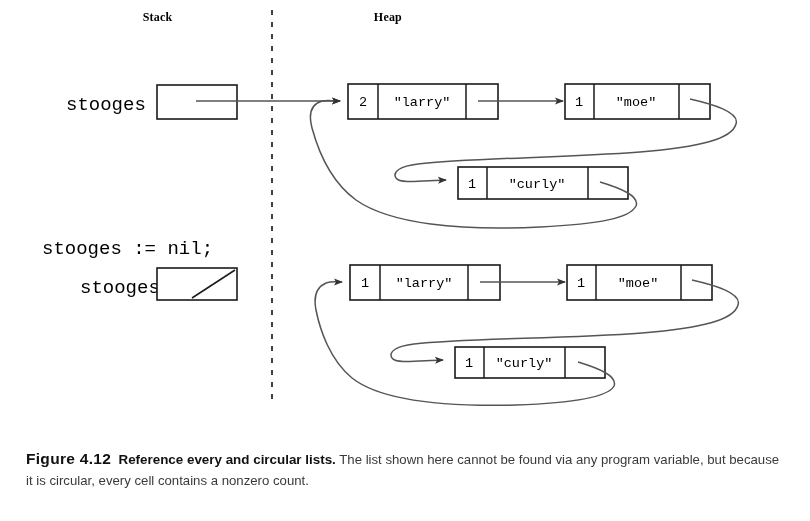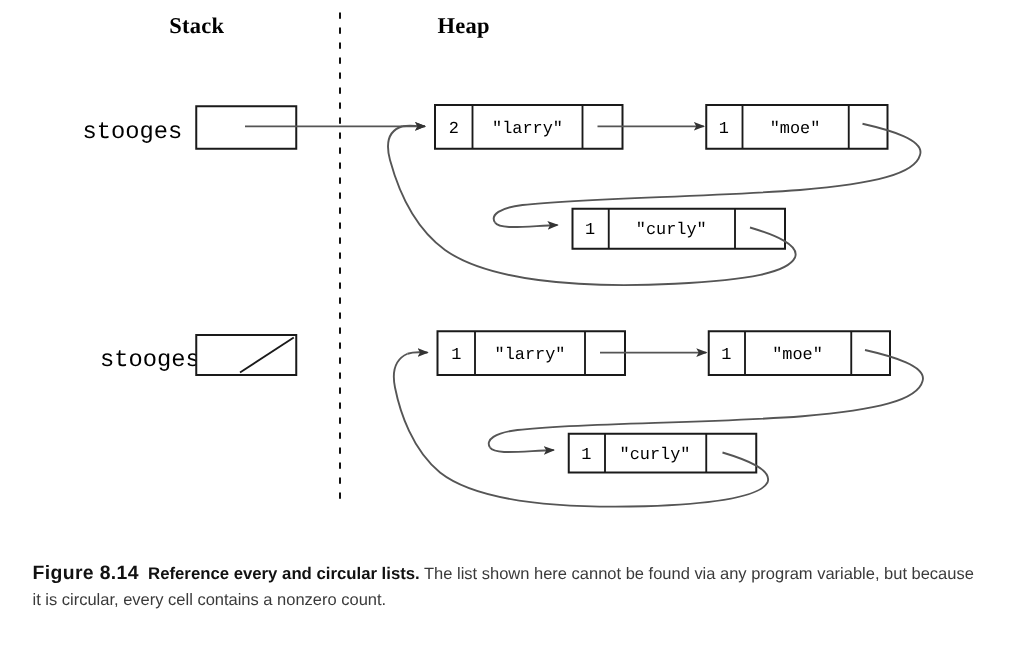--- a/index.html
+++ b/index.html
@@ -24,21 +24,21 @@
   .diagram-svg {
     position: absolute;
     left: 0; top: 0;
     width: 810px;
     height: 430px;
   }
   .hdr {
     position: absolute;
     font-family: "Liberation Serif", serif;
     font-weight: bold;
-    font-size: 18px;
+    font-size: 12px;
     letter-spacing: 0.2px;
     white-space: nowrap;
   }
   .mono {
     font-family: "Liberation Mono", monospace;
     font-size: 19px;
     letter-spacing: 0px;
     white-space: nowrap;
     position: absolute;
   }
@@ -101,24 +101,25 @@
   .caption .fig-body {
     color: #3a3a3a;
   }
 </style>
 </head>
 <body>
 
 <div id="figure-root">
 
   <div class="hdr" style="left:120px; top:10px; width:75px; text-align:center;">Stack</div>
-  <div class="hdr" style="left:340px; top:10px; width:62px; text-align:center;">Heap</div>
+  <div class="hdr" style="left:340px; top:10px; width:62px; text-align:right;">Heap</div>
 
   <div class="mono" style="left:66px; top:94px;">stooges</div>
 
+  <div class="mono" style="left:42px; top:238px;">stooges := nil;</div>
 
   <div class="mono" style="left:80px; top:277px;">stooges</div>
 
   <svg class="diagram-svg" viewBox="0 0 810 430">
     <defs>
       <marker id="arw" markerWidth="9" markerHeight="9" refX="8" refY="4.5" orient="auto" markerUnits="userSpaceOnUse">
         <path d="M0,1 L9,4.5 L0,8 L2,4.5 Z" fill="#333333"></path>
       </marker>
     </defs>
 
@@ -204,16 +205,16 @@
 
     <path class="curve" d="M 578,362 C 598,368 618,376 614,386
              C 608,397 576,403 516,405
              C 440,407 380,400 352,378
              C 330,360 320,330 316,310
              C 313,295 317,287 326,283"></path>
     <path class="curve" d="M 326,283 C 332,281 336,282 342,282" marker-end="url(#arw)"></path>
   </svg>
 
   <div class="caption">
-    <span class="fig-label">Figure 8.14</span><span>&nbsp;&nbsp;</span><span class="fig-title">Reference every and circular lists.</span><span class="fig-body"> The list shown here cannot be found via any program variable, but because it is circular, every cell contains a nonzero count.</span>
+    <span class="fig-label">Figure 4.12</span><span>&nbsp;&nbsp;</span><span class="fig-title">Reference every and circular lists.</span><span class="fig-body"> The list shown here cannot be found via any program variable, but because it is circular, every cell contains a nonzero count.</span>
   </div>
 
 </div>
 
 </body></html>

